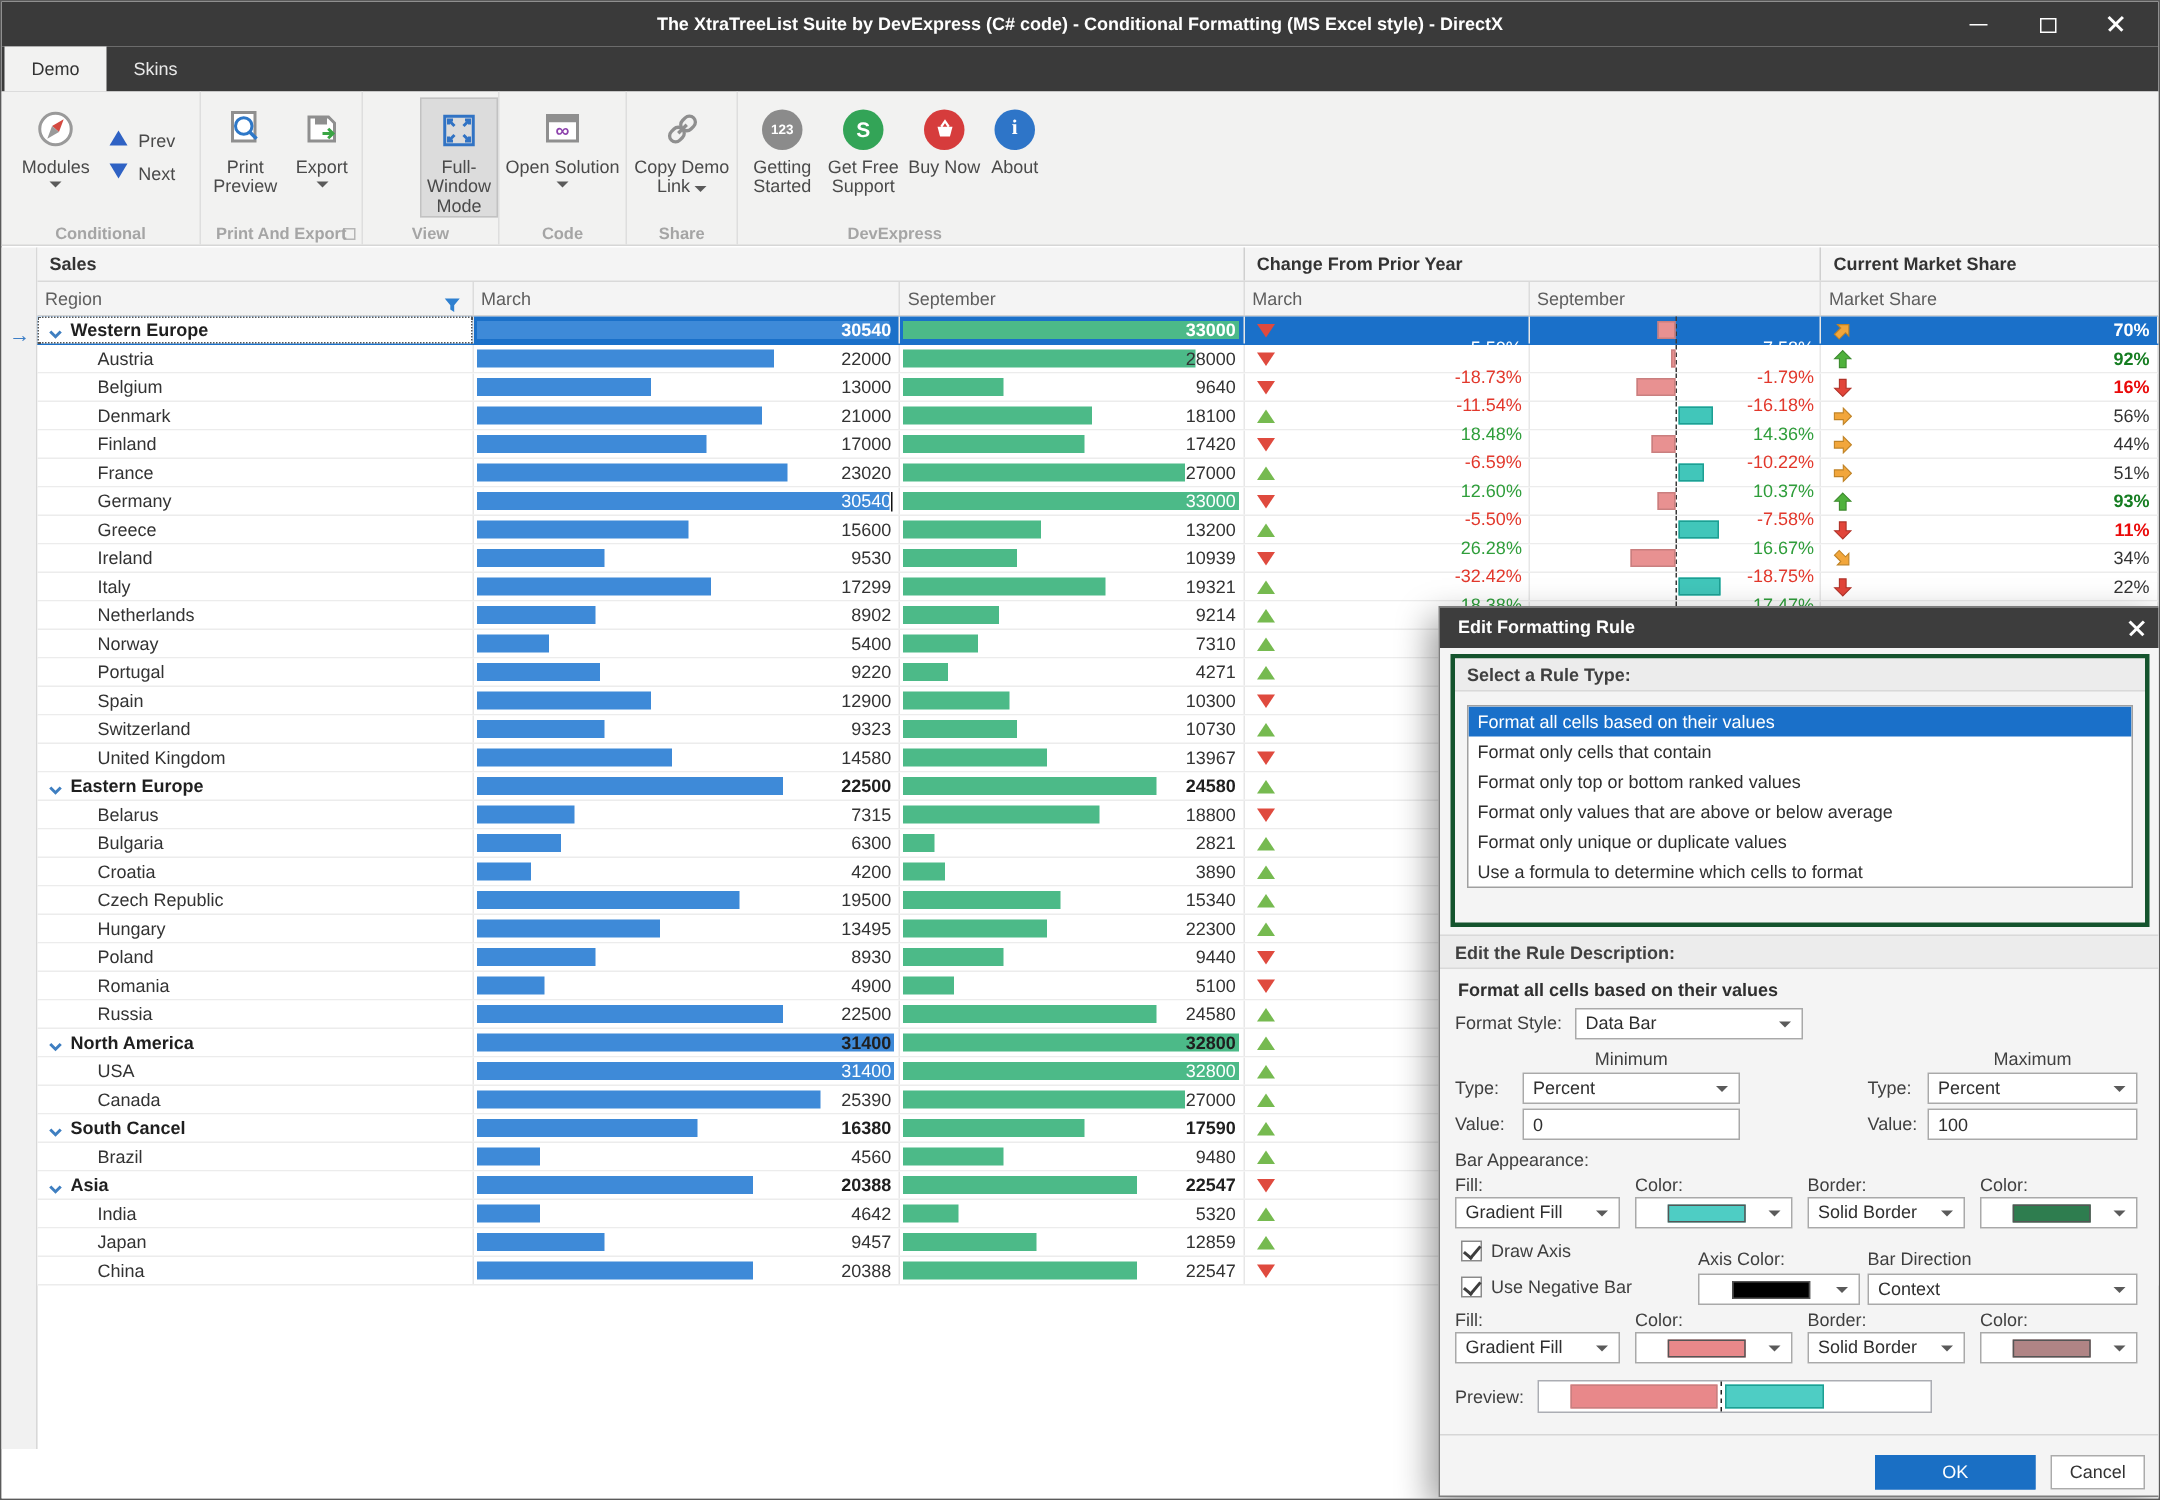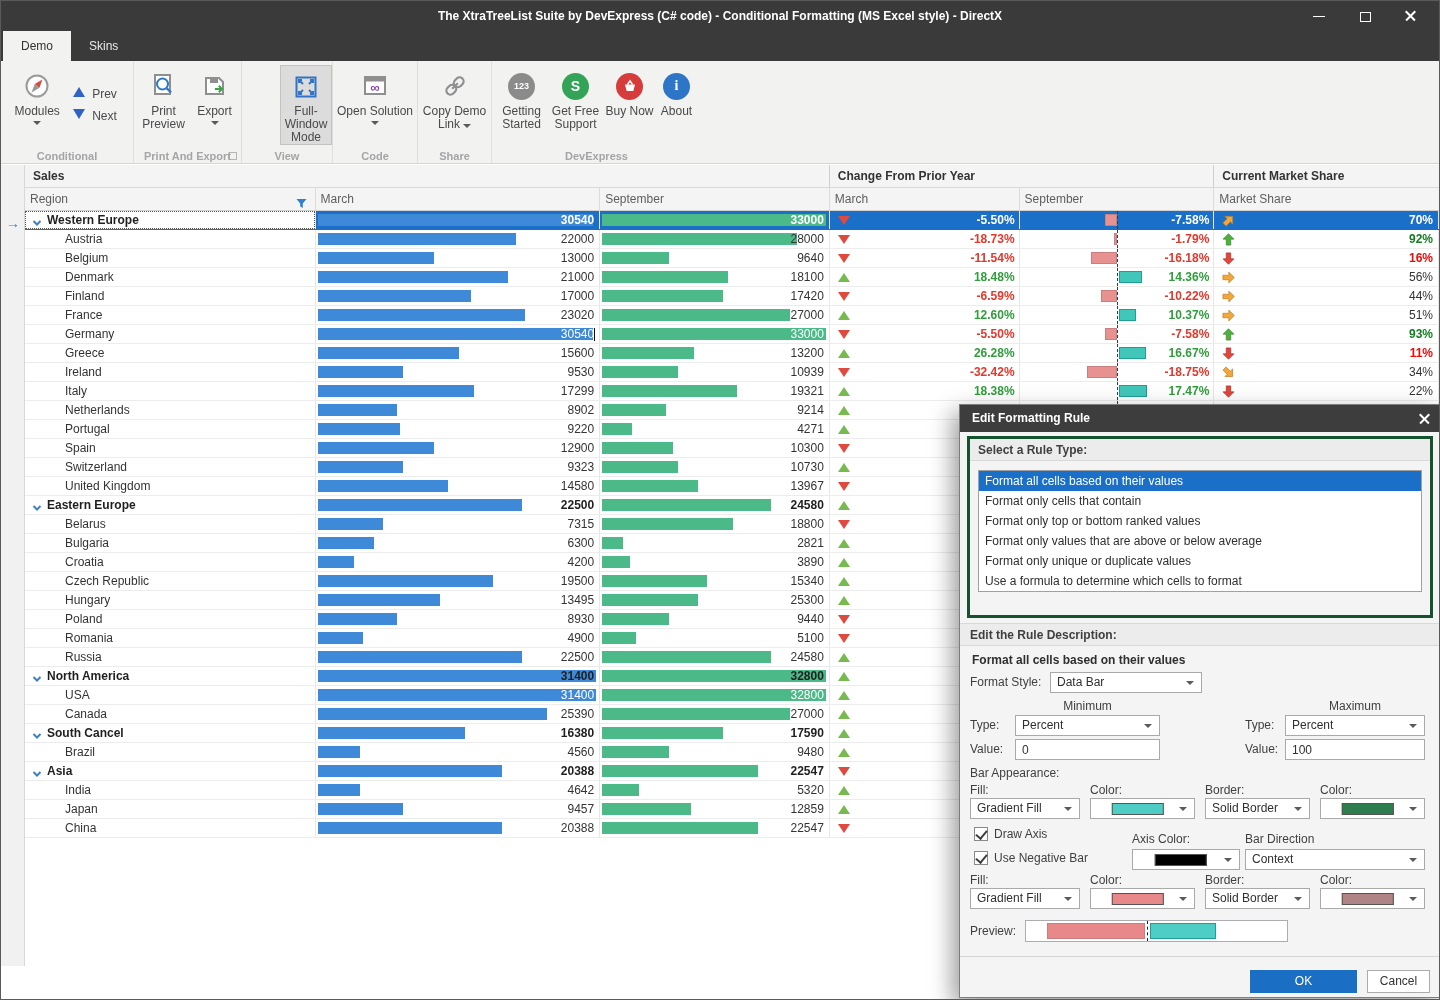--- a/index.html
+++ b/index.html
@@ -64,21 +64,21 @@
   .dbar { position:absolute; left:2px; top:3px; bottom:3px; max-width:calc(100% - 5px); }
   .bar-blue { background:#3e8ad8; } .bar-green { background:#4cba88; }
   .cval { position:absolute; right:5px; top:0; line-height:18px; color:#333; z-index:1; }
   .trow.group .cval { font-weight:bold; color:#1f1f1f; }
   .cval.inv { color:#fff; }
   .trow.selected .cval { color:#fff; font-weight:bold; }
   .editcaret { position:absolute; right:4px; top:3px; width:1.5px; height:13px; background:#111; z-index:2; }
   .tri { position:absolute; left:8px; top:5px; width:0; height:0; }
   .tri-up { border-left:6px solid transparent; border-right:6px solid transparent; border-bottom:9px solid #76ba50; }
   .tri-down { border-left:6px solid transparent; border-right:6px solid transparent; border-top:9px solid #df4a3e; }
-  .cpct { position:absolute; right:4px; top:0; line-height:18px; font-weight:bold;margin-left:37px; }
+  .cpct { position:absolute; right:4px; top:12px; line-height:18px; font-weight:normal;margin-left:37px; }
   .pos { color:#2f9e3b; } .neg { color:#e2382c; }
   .trow.selected .cpct { color:#fff; }
   .axis { position:absolute; left:97px; top:0; bottom:0; width:0; border-left:1px dashed #3a3a3a; }
   .sbar { position:absolute; top:3px; bottom:3px; }
   .bar-teal { background:#41c6ba; border:1px solid #1d9f93; }
   .bar-pink { background:#e89191; border:1px solid #c97f7f; }
   .m-arrow { position:absolute; left:8px; top:3px; }
   .mval { position:absolute; right:5px; top:0; line-height:18px; }
   .mval.normal { color:#333; } .mval.bold-green { color:#157d21; font-weight:bold; }
   .mval.bold-red { color:#ea0a0a; font-weight:bold; } .mval.selected { color:#fff; font-weight:bold; }
@@ -577,20 +577,38 @@
           </div>
           <div class="cell c-chgm">
             <span class="tri tri-up"></span>
           </div>
           <div class="cell c-chgs">
             <div class="axis"></div>
           </div>
           <div class="cell c-mkt"></div>
         </div>
         <div class="trow">
+          <div class="cell c-region child-cell"><span class="rlabel">Norway</span></div>
+          <div class="cell c-march">
+            <div class="dbar bar-blue" style="width: 17%;"></div>
+            <span class="cval">5400</span>
+          </div>
+          <div class="cell c-sept">
+            <div class="dbar bar-green" style="width: 22%;"></div>
+            <span class="cval">7310</span>
+          </div>
+          <div class="cell c-chgm">
+            <span class="tri tri-up"></span>
+          </div>
+          <div class="cell c-chgs">
+            <div class="axis"></div>
+          </div>
+          <div class="cell c-mkt"></div>
+        </div>
+        <div class="trow">
           <div class="cell c-region child-cell"><span class="rlabel">Portugal</span></div>
           <div class="cell c-march">
             <div class="dbar bar-blue" style="width: 29%;"></div>
             <span class="cval">9220</span>
           </div>
           <div class="cell c-sept">
             <div class="dbar bar-green" style="width: 13%;"></div>
             <span class="cval">4271</span>
           </div>
           <div class="cell c-chgm">
@@ -748,21 +766,21 @@
           <div class="cell c-mkt"></div>
         </div>
         <div class="trow">
           <div class="cell c-region child-cell"><span class="rlabel">Hungary</span></div>
           <div class="cell c-march">
             <div class="dbar bar-blue" style="width: 43%;"></div>
             <span class="cval">13495</span>
           </div>
           <div class="cell c-sept">
             <div class="dbar bar-green" style="width: 42%;"></div>
-            <span class="cval">25300</span>
+            <span class="cval">22300</span>
           </div>
           <div class="cell c-chgm">
             <span class="tri tri-up"></span>
           </div>
           <div class="cell c-chgs">
             <div class="axis"></div>
           </div>
           <div class="cell c-mkt"></div>
         </div>
         <div class="trow">

